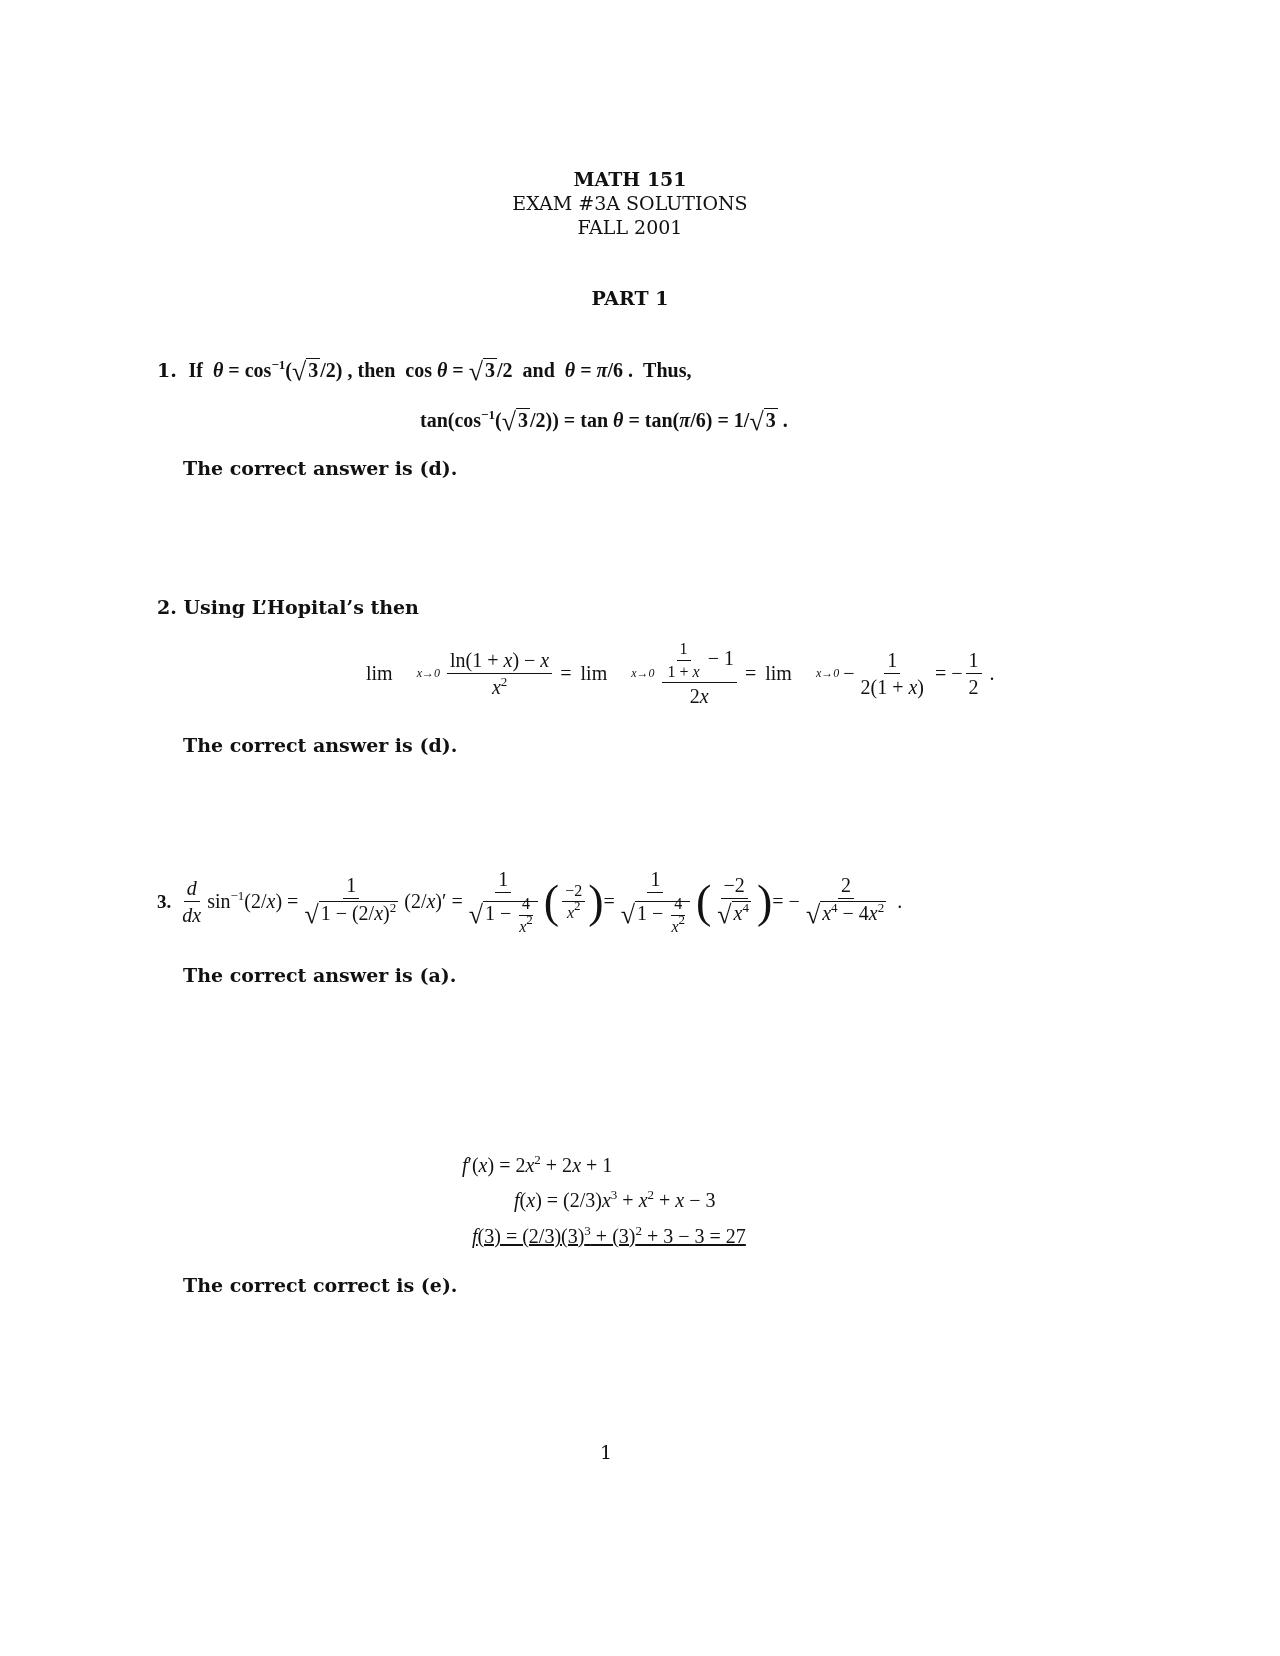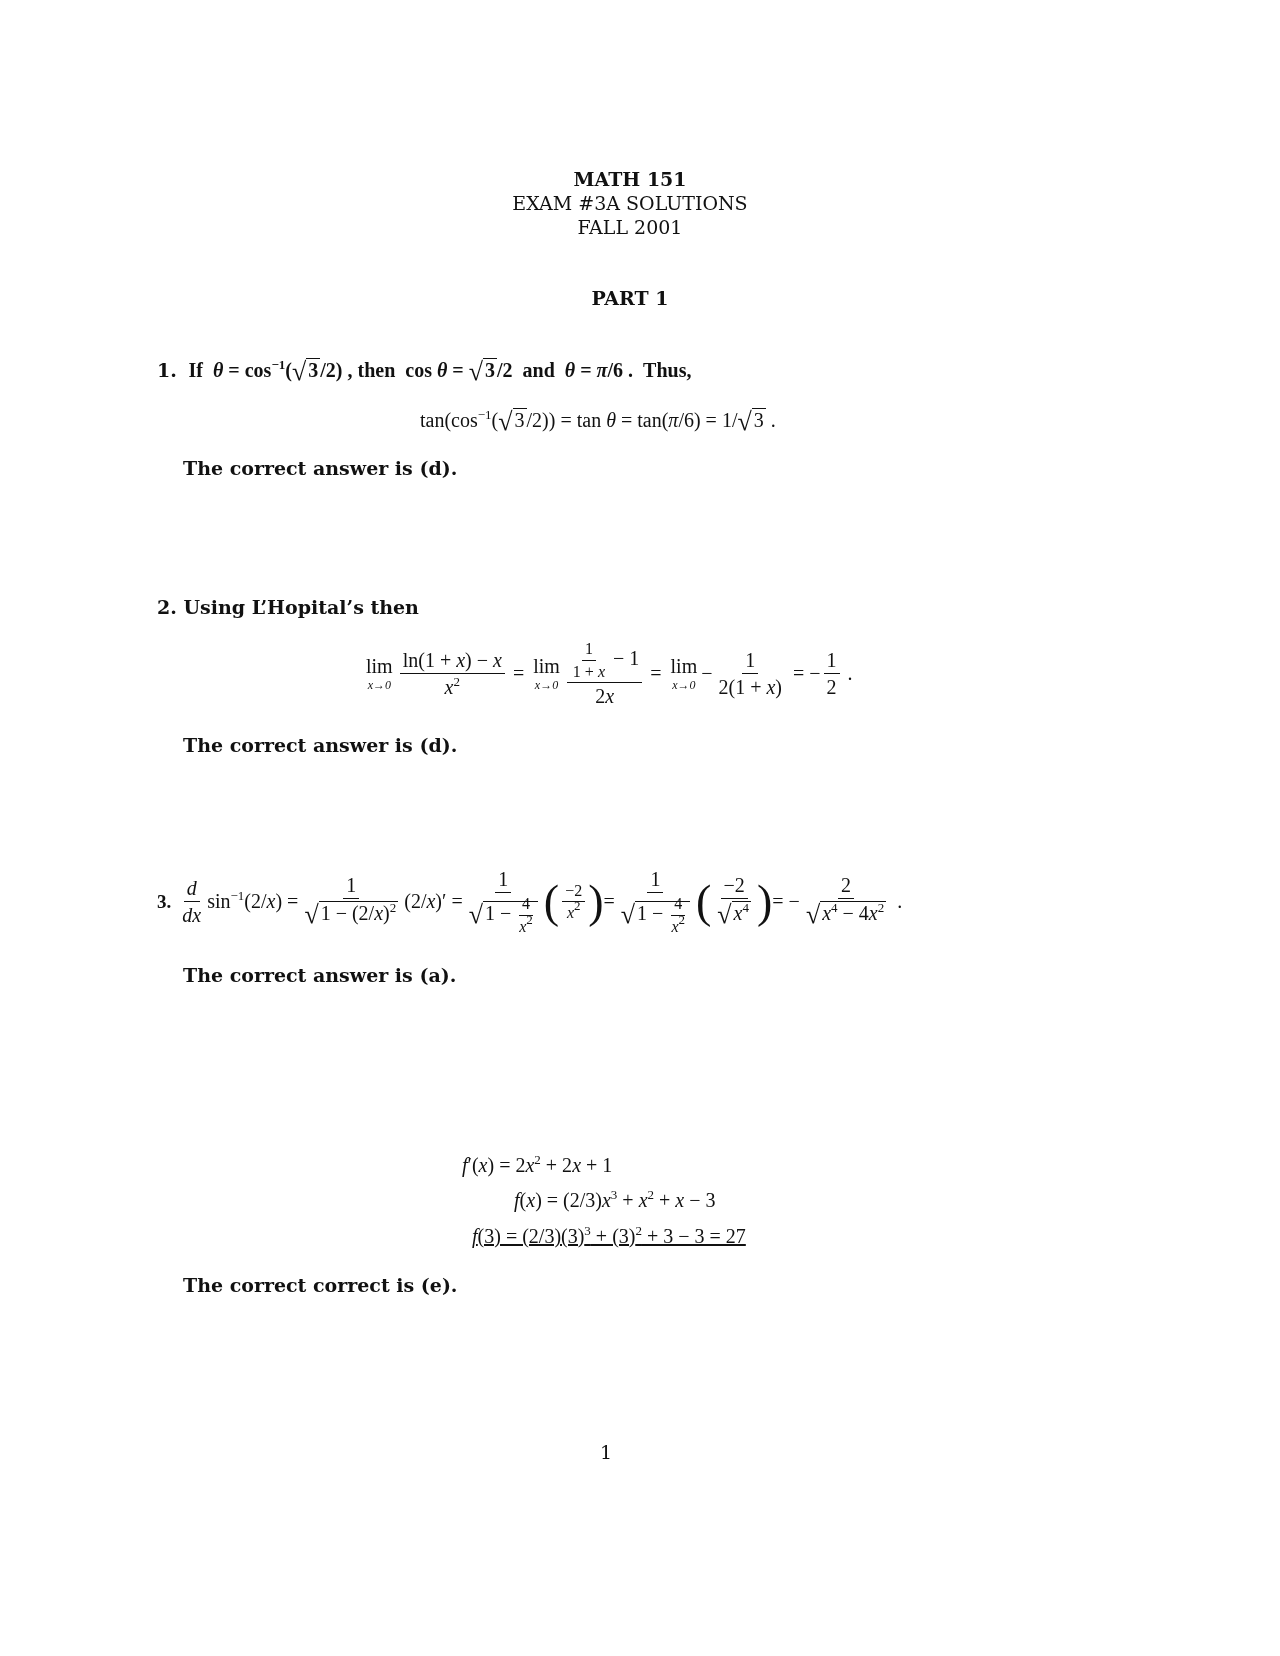--- a/index.html
+++ b/index.html
@@ -11,42 +11,42 @@
   .title { font-size: 19px; font-weight: bold; }
   .sub { font-size: 19px; }
   .text { font-size: 19px; font-weight: bold; }
   .math { font-family: "Liberation Serif", "DejaVu Serif", serif; font-size: 20px; }
   i, .it { font-style: italic; }
   sup { font-size: 13px; vertical-align: 8px; line-height: 0; }
   .frac { display: inline-flex; flex-direction: column; align-items: center; vertical-align: middle; margin: 0 3px; }
   .frac > .num { padding: 0 3px 2px; border-bottom: 1.3px solid #111; line-height: 1.1; }
   .frac > .den { padding: 2px 3px 0; line-height: 1.1; }
   .frac.small { font-size: 16px; }
-  .limit { display: inline-flex; flex-direction: column; align-items: center; vertical-align: middle; margin: 0 4px; }
-  .limit .sub-lim { font-size: 12px; font-style: italic; }
+  .limit { display: inline-flex; align-items: center; vertical-align: middle; margin: 0 4px; }
+  .limit .sub-lim { font-size: 12px; font-style: italic; margin-left: 24px; }
   .sqrt { border-top: 1.3px solid #111; padding: 0 2px; }
   .rad { font-size: 26px; vertical-align: -3px; }
   .paren { font-size: 46px; vertical-align: middle; font-weight: 200; }
   .pagenum { font-size: 19px; }
 </style>
 </head>
 <body>
 
 <div class="page">
 
   <div class="abs center title" style="top:168px;">MATH 151</div>
   <div class="abs center sub" style="top:192px;">EXAM #3A SOLUTIONS</div>
   <div class="abs center sub" style="top:216px;">FALL 2001</div>
   <div class="abs center title" style="top:287px;">PART 1</div>
 
   <div class="abs text" style="left:157px; top:357px;">
     <span>1.</span>
     <span class="math">&nbsp;If&nbsp; <i>θ</i> = cos<sup>−1</sup>(<span class="rad">√</span><span class="sqrt">3</span>/2) , then&nbsp; cos <i>θ</i> = <span class="rad">√</span><span class="sqrt">3</span>/2&nbsp; and&nbsp; <i>θ</i> = <i>π</i>/6 .&nbsp; Thus,</span>
   </div>
-  <div class="abs math" style="left:420px; top:407px;">
+  <div class="abs math" style="left:420px; top:407px;font-weight:bold;">
     tan(cos<sup>−1</sup>(<span class="rad">√</span><span class="sqrt">3</span>/2)) = tan <i>θ</i> = tan(<i>π</i>/6) = 1/<span class="rad">√</span><span class="sqrt">3</span> .
   </div>
   <div class="abs text" style="left:183px; top:457px;">The correct answer is (d).</div>
 
   <div class="abs text" style="left:157px; top:596px;">
     <span>2.</span>
     <span>Using L’Hopital’s then</span>
   </div>
   <div class="abs math" style="left:362px; top:640px; display:flex; align-items:center;">
     <span class="limit">

